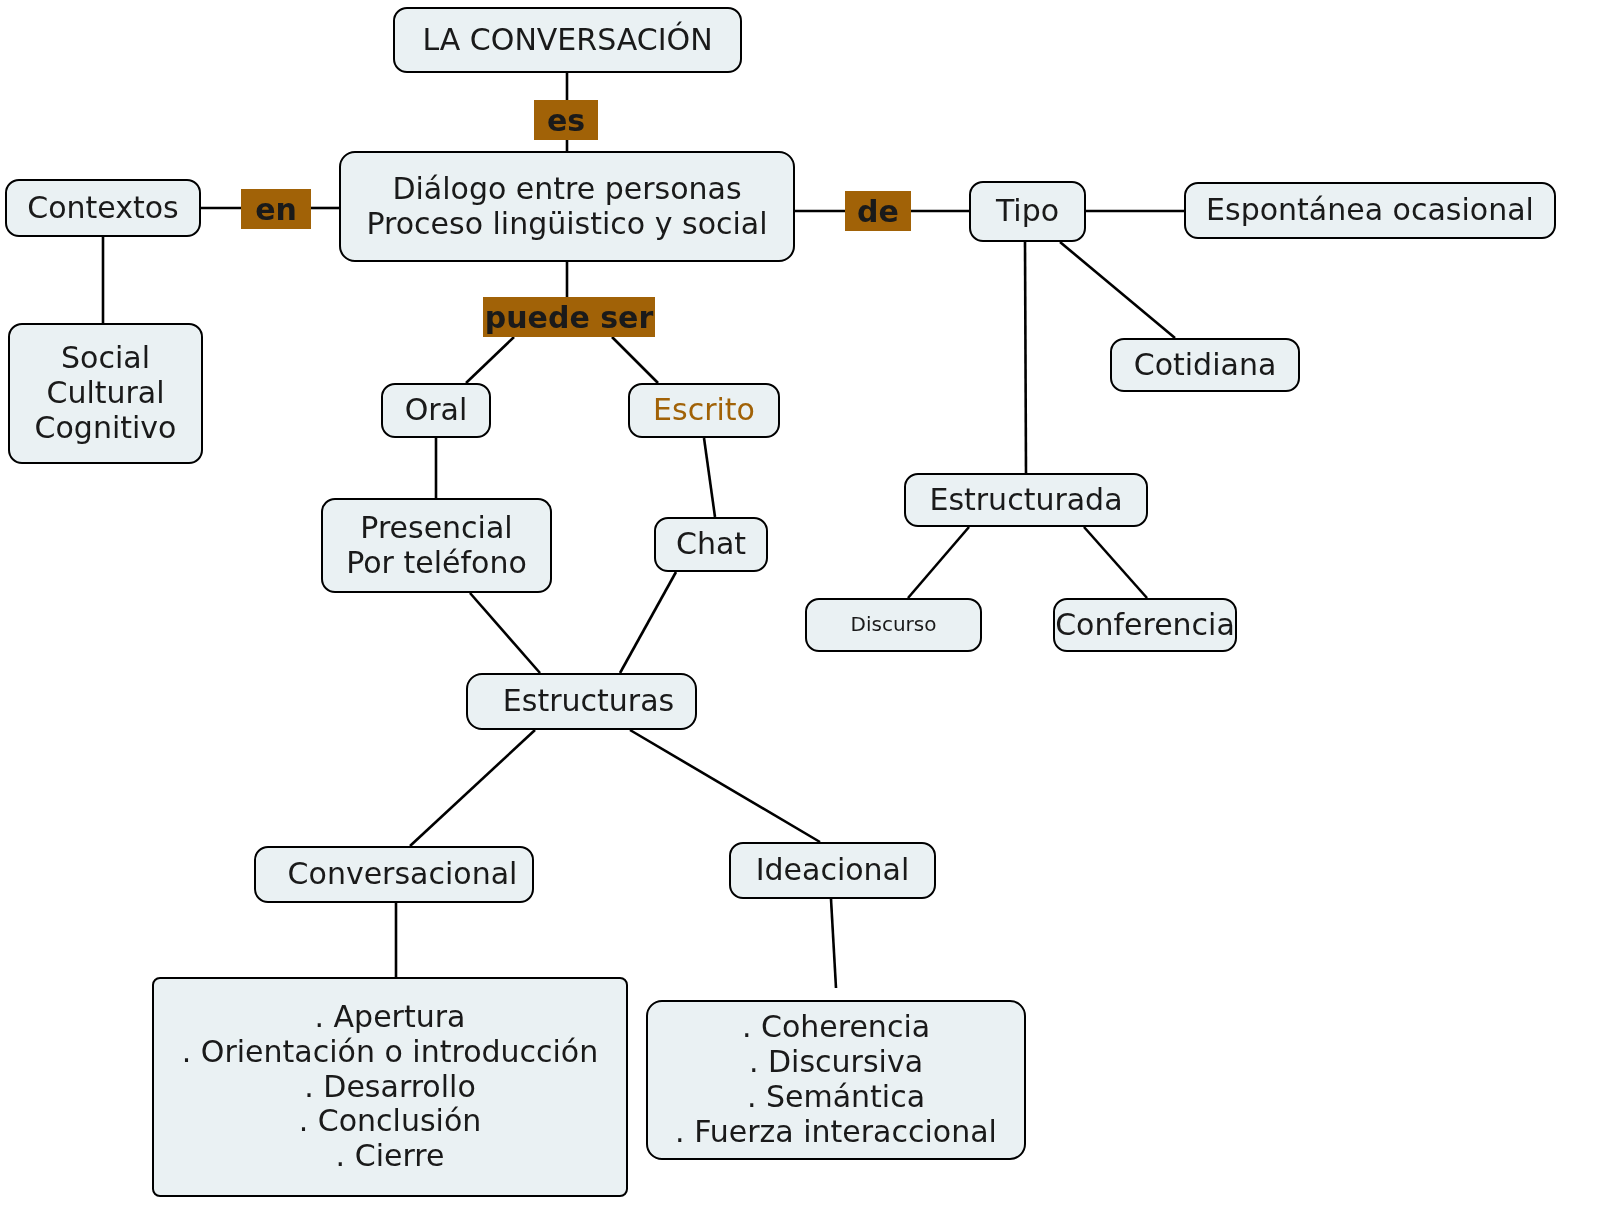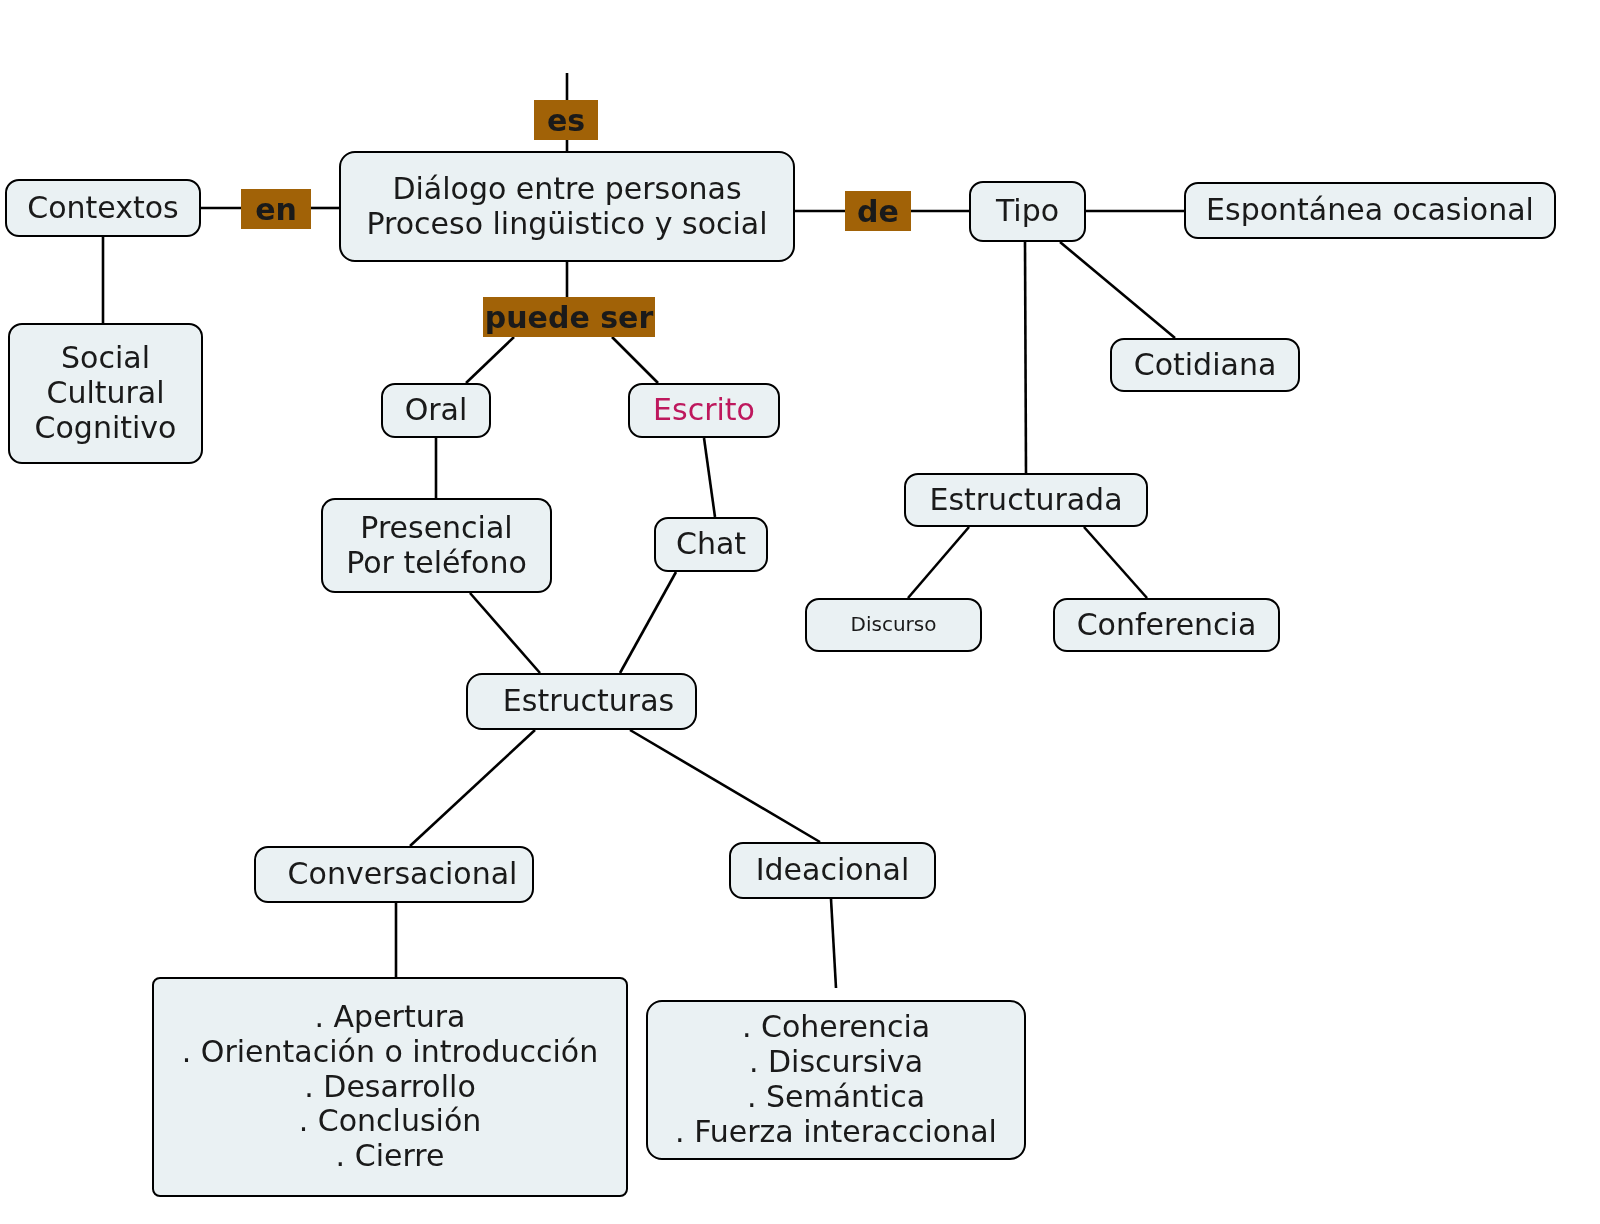--- a/index.html
+++ b/index.html
@@ -73,34 +73,35 @@
       <line x1="612" y1="337" x2="658" y2="383" stroke="#000000" stroke-width="2.6" stroke-linecap="butt"></line>
       <line x1="436" y1="438" x2="436" y2="498" stroke="#000000" stroke-width="2.6" stroke-linecap="butt"></line>
       <line x1="704" y1="438" x2="715" y2="517" stroke="#000000" stroke-width="2.6" stroke-linecap="butt"></line>
       <line x1="470" y1="593" x2="540" y2="673" stroke="#000000" stroke-width="2.6" stroke-linecap="butt"></line>
       <line x1="676" y1="572" x2="620" y2="673" stroke="#000000" stroke-width="2.6" stroke-linecap="butt"></line>
       <line x1="535" y1="730" x2="410" y2="846" stroke="#000000" stroke-width="2.6" stroke-linecap="butt"></line>
       <line x1="630" y1="730" x2="820" y2="842" stroke="#000000" stroke-width="2.6" stroke-linecap="butt"></line>
       <line x1="396" y1="903" x2="396" y2="977" stroke="#000000" stroke-width="2.6" stroke-linecap="butt"></line>
       <line x1="831" y1="899" x2="836" y2="988" stroke="#000000" stroke-width="2.6" stroke-linecap="butt"></line>
     </svg>
+<div class="node" style="left: 393px; top: 7px; width: 349px; height: 66px; font-size: 30px; border-radius: 14px; background: rgb(234, 241, 243); border-color: rgb(0, 0, 0); color: rgb(26, 26, 26);">LA CONVERSACIÓN</div>
     <div class="node" style="left: 339px; top: 151px; width: 456px; height: 111px; font-size: 30px; border-radius: 16px; background: rgb(234, 241, 243); border-color: rgb(0, 0, 0); color: rgb(26, 26, 26);">Diálogo entre personas
 Proceso lingüistico y social</div>
     <div class="node" style="left: 5px; top: 179px; width: 196px; height: 58px; font-size: 30px; border-radius: 14px; background: rgb(234, 241, 243); border-color: rgb(0, 0, 0); color: rgb(26, 26, 26);">Contextos</div>
     <div class="node" style="left: 8px; top: 323px; width: 195px; height: 141px; font-size: 30px; border-radius: 14px; background: rgb(234, 241, 243); border-color: rgb(0, 0, 0); color: rgb(26, 26, 26);">Social
 Cultural
 Cognitivo</div>
     <div class="node" style="left: 969px; top: 181px; width: 117px; height: 61px; font-size: 30px; border-radius: 14px; background: rgb(234, 241, 243); border-color: rgb(0, 0, 0); color: rgb(26, 26, 26);">Tipo</div>
     <div class="node" style="left: 1184px; top: 182px; width: 372px; height: 57px; font-size: 30px; border-radius: 14px; background: rgb(234, 241, 243); border-color: rgb(0, 0, 0); color: rgb(26, 26, 26);">Espontánea ocasional</div>
     <div class="node" style="left: 1110px; top: 338px; width: 190px; height: 54px; font-size: 30px; border-radius: 14px; background: rgb(234, 241, 243); border-color: rgb(0, 0, 0); color: rgb(26, 26, 26);">Cotidiana</div>
     <div class="node" style="left: 904px; top: 473px; width: 244px; height: 54px; font-size: 30px; border-radius: 14px; background: rgb(234, 241, 243); border-color: rgb(0, 0, 0); color: rgb(26, 26, 26);">Estructurada</div>
     <div class="node" style="left: 805px; top: 598px; width: 177px; height: 54px; font-size: 20px; border-radius: 14px; background: rgb(234, 241, 243); border-color: rgb(0, 0, 0); color: rgb(26, 26, 26);">Discurso</div>
-    <div class="node" style="left: 1053px; top: 598px; width: 227px; height: 54px; font-size: 30px; border-radius: 14px; background: rgb(234, 241, 243); border-color: rgb(0, 0, 0); color: rgb(26, 26, 26);">Conferencia</div>
+    <div class="node" style="left: 1053px; top: 598px; width: 184px; height: 54px; font-size: 30px; border-radius: 14px; background: rgb(234, 241, 243); border-color: rgb(0, 0, 0); color: rgb(26, 26, 26);">Conferencia</div>
     <div class="node" style="left: 381px; top: 383px; width: 110px; height: 55px; font-size: 30px; border-radius: 14px; background: rgb(234, 241, 243); border-color: rgb(0, 0, 0); color: rgb(26, 26, 26); text-align: right;">Oral</div>
-    <div class="node" style="left: 628px; top: 383px; width: 152px; height: 55px; font-size: 30px; border-radius: 14px; background: rgb(234, 241, 243); border-color: rgb(0, 0, 0); color: #be185d;">Escrito</div>
+    <div class="node" style="left: 628px; top: 383px; width: 152px; height: 55px; font-size: 30px; border-radius: 14px; background: rgb(234, 241, 243); border-color: rgb(0, 0, 0); color: #a16207;">Escrito</div>
     <div class="node" style="left: 321px; top: 498px; width: 231px; height: 95px; font-size: 30px; border-radius: 14px; background: rgb(234, 241, 243); border-color: rgb(0, 0, 0); color: rgb(26, 26, 26);">Presencial
 Por teléfono</div>
     <div class="node" style="left: 654px; top: 517px; width: 114px; height: 55px; font-size: 30px; border-radius: 14px; background: rgb(234, 241, 243); border-color: rgb(0, 0, 0); color: rgb(26, 26, 26);">Chat</div>
     <div class="node" style="left: 466px; top: 673px; width: 231px; height: 57px; font-size: 30px; border-radius: 16px; background: rgb(234, 241, 243); border-color: rgb(0, 0, 0); color: rgb(26, 26, 26); padding-left: 14px;">Estructuras</div>
     <div class="node" style="left: 254px; top: 846px; width: 280px; height: 57px; font-size: 30px; border-radius: 14px; background: rgb(234, 241, 243); border-color: rgb(0, 0, 0); color: rgb(26, 26, 26); padding-left: 17px;">Conversacional</div>
     <div class="node" style="left: 729px; top: 842px; width: 207px; height: 57px; font-size: 30px; border-radius: 14px; background: rgb(234, 241, 243); border-color: rgb(0, 0, 0); color: rgb(26, 26, 26);">Ideacional</div>
     <div class="node" style="left: 152px; top: 977px; width: 476px; height: 220px; font-size: 30px; border-radius: 8px; background: rgb(234, 241, 243); border-color: rgb(0, 0, 0); color: rgb(26, 26, 26);">. Apertura
 . Orientación o introducción
 . Desarrollo
 . Conclusión

